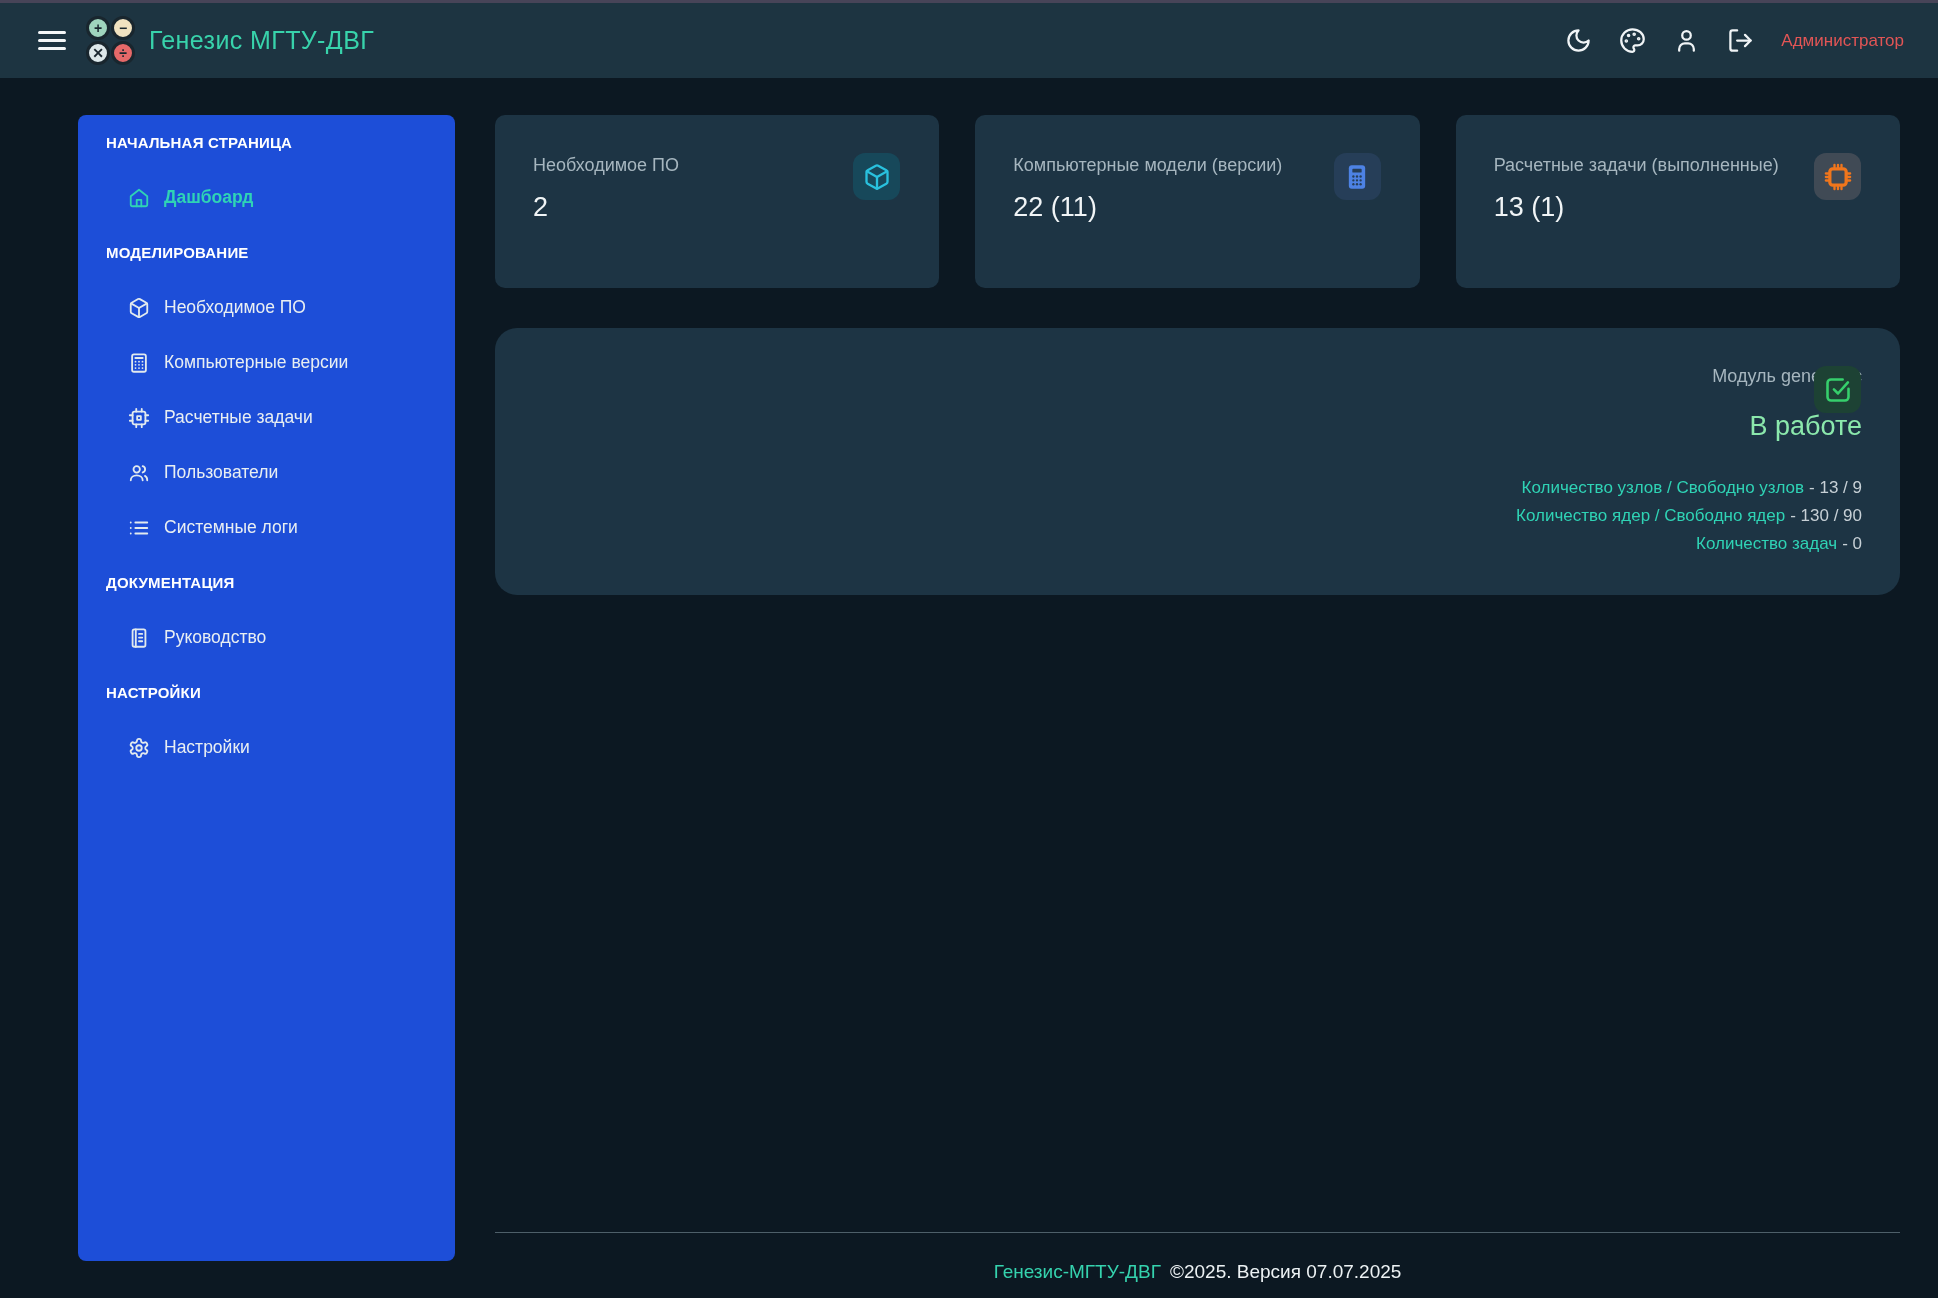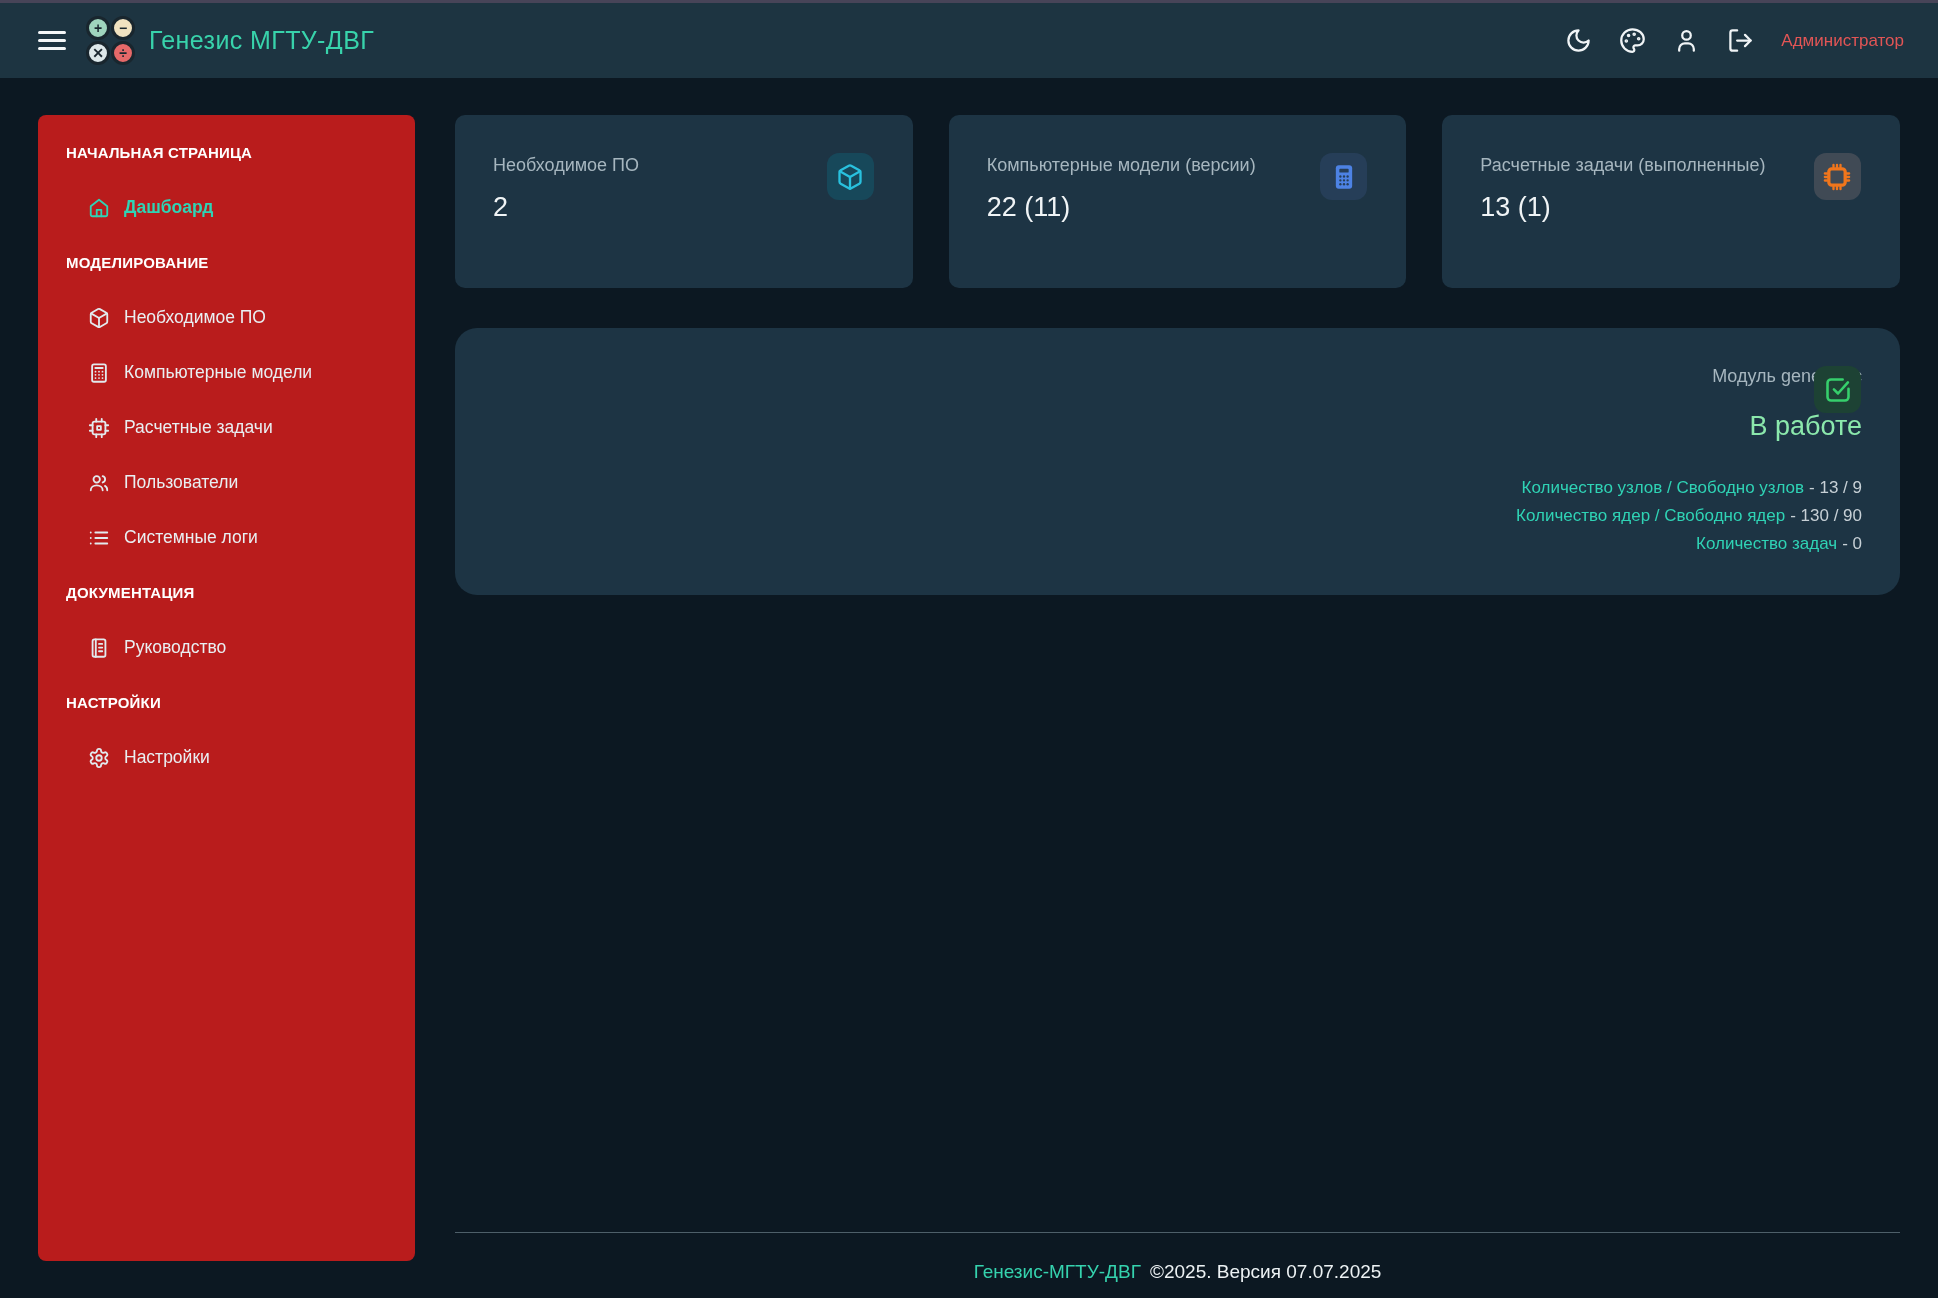--- a/index.html
+++ b/index.html
@@ -39,21 +39,21 @@
   .hicon { width: 27px; height: 27px; color: #f0f4f6; cursor: pointer; display: flex; }
   .hicon svg { width: 100%; height: 100%; }
   .user-role { color: #e25555; font-size: 17px; cursor: pointer; }
 
   
   .layout { display: flex; gap: 40px; padding: 37px 38px 0 38px; height: 1220px; }
 
   
   .sidebar {
     width: 377px; min-width: 377px; height: 1146px;
-    background: #b91c1c; border-radius: 8px; padding-top: 10px;
+    background: #1d4ed8; border-radius: 8px;  margin-left: 40px;
   }
   .side-row { height: 55px; display: flex; align-items: center; }
   .section-label {
     padding-left: 28px; font-size: 15px; font-weight: 700; color: #ffffff;
     letter-spacing: 0.2px;
   }
   .side-item {
     padding-left: 50px; gap: 14px; font-size: 17.5px; color: #e9eff2; cursor: pointer;
   }
   .side-item .sicon { width: 22px; height: 22px; display: flex; color: #e2eaee; }
@@ -181,21 +181,21 @@
     </div>
 
     <div class="side-row side-item">
       <span class="sicon">
         <svg viewBox="0 0 24 24" fill="none" stroke="currentColor" stroke-width="2" stroke-linecap="round" stroke-linejoin="round">
           <rect x="4.5" y="2.5" width="15" height="19" rx="2"></rect>
           <line x1="8" y1="6.5" x2="16" y2="6.5"></line>
           <path d="M8.2 10.5h.01M12 10.5h.01M15.8 10.5h.01M8.2 14h.01M12 14h.01M15.8 14h.01M8.2 17.5h.01M12 17.5h.01M15.8 17.5h.01"></path>
         </svg>
       </span>
-      <span>Компьютерные модели</span>
+      <span>Компьютерные версии</span>
     </div>
 
     <div class="side-row side-item">
       <span class="sicon">
         <svg viewBox="0 0 24 24" fill="none" stroke="currentColor" stroke-width="2" stroke-linecap="round" stroke-linejoin="round">
           <rect x="5" y="5" width="14" height="14" rx="2"></rect>
           <rect x="10" y="10" width="4" height="4"></rect>
           <path d="M9 2v3M15 2v3M9 19v3M15 19v3M2 9h3M2 15h3M19 9h3M19 15h3"></path>
         </svg>
       </span>

